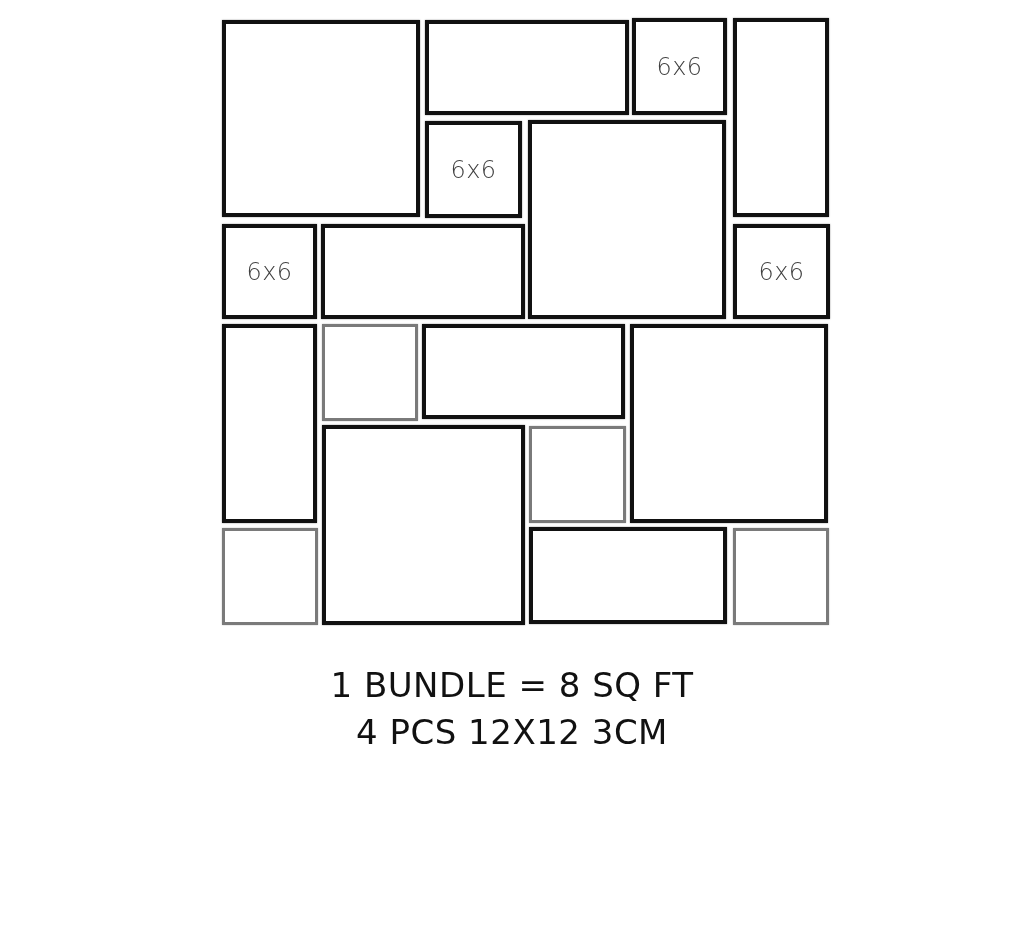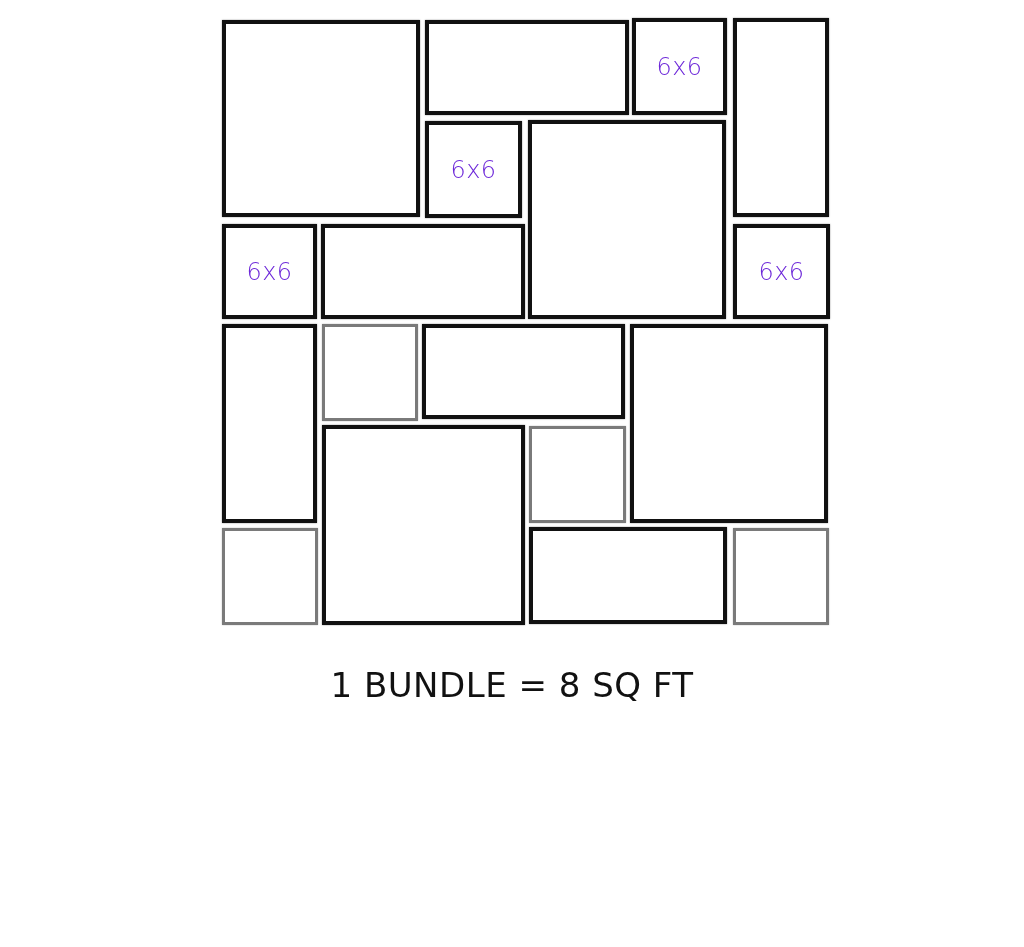--- a/index.html
+++ b/index.html
@@ -10,21 +10,21 @@
   }
   .layout { position: absolute; left: 0; top: 0; width: 1024px; height: 640px; }
   .tile {
     position: absolute; box-sizing: border-box; background: #ffffff;
     border: 4px solid #111111;
     box-shadow: 0 0 1.5px rgba(0,0,0,0.45);
     display: flex; align-items: center; justify-content: center;
   }
   .tile.light { border: 3px solid #7a7a7a; box-shadow: 0 0 1.5px rgba(0,0,0,0.25); }
   .tile-label {
-    font-family: "DejaVu Sans", sans-serif; font-size: 24px; color: #6d28d9;
+    font-family: "DejaVu Sans", sans-serif; font-size: 24px; color: #404040;
     letter-spacing: 0.5px; font-weight: 300;
   }
   .caption {
     position: absolute; left: 0; top: 662px; width: 1024px; text-align: center;
     color: #111111; font-family: "DejaVu Sans", sans-serif;
     font-size: 34px; line-height: 46.5px; font-weight: normal; letter-spacing: 0.5px;
   }
   .caption-line { display: block; }
 </style>
 </head>
@@ -82,13 +82,14 @@
     <div class="tile" style="left: 529px; top: 527px; width: 198px; height: 97px;">
       <span class="tile-label"></span>
     </div>
     <div class="tile light" style="left: 733px; top: 528px; width: 96px; height: 97px;">
       <span class="tile-label"></span>
     </div>
   </div>
 
 <div class="caption">
   <span class="caption-line">1 BUNDLE = 8 SQ FT</span>
+  <span class="caption-line">4 PCS 12X12 3CM</span>
 </div>
 
 </body></html>

